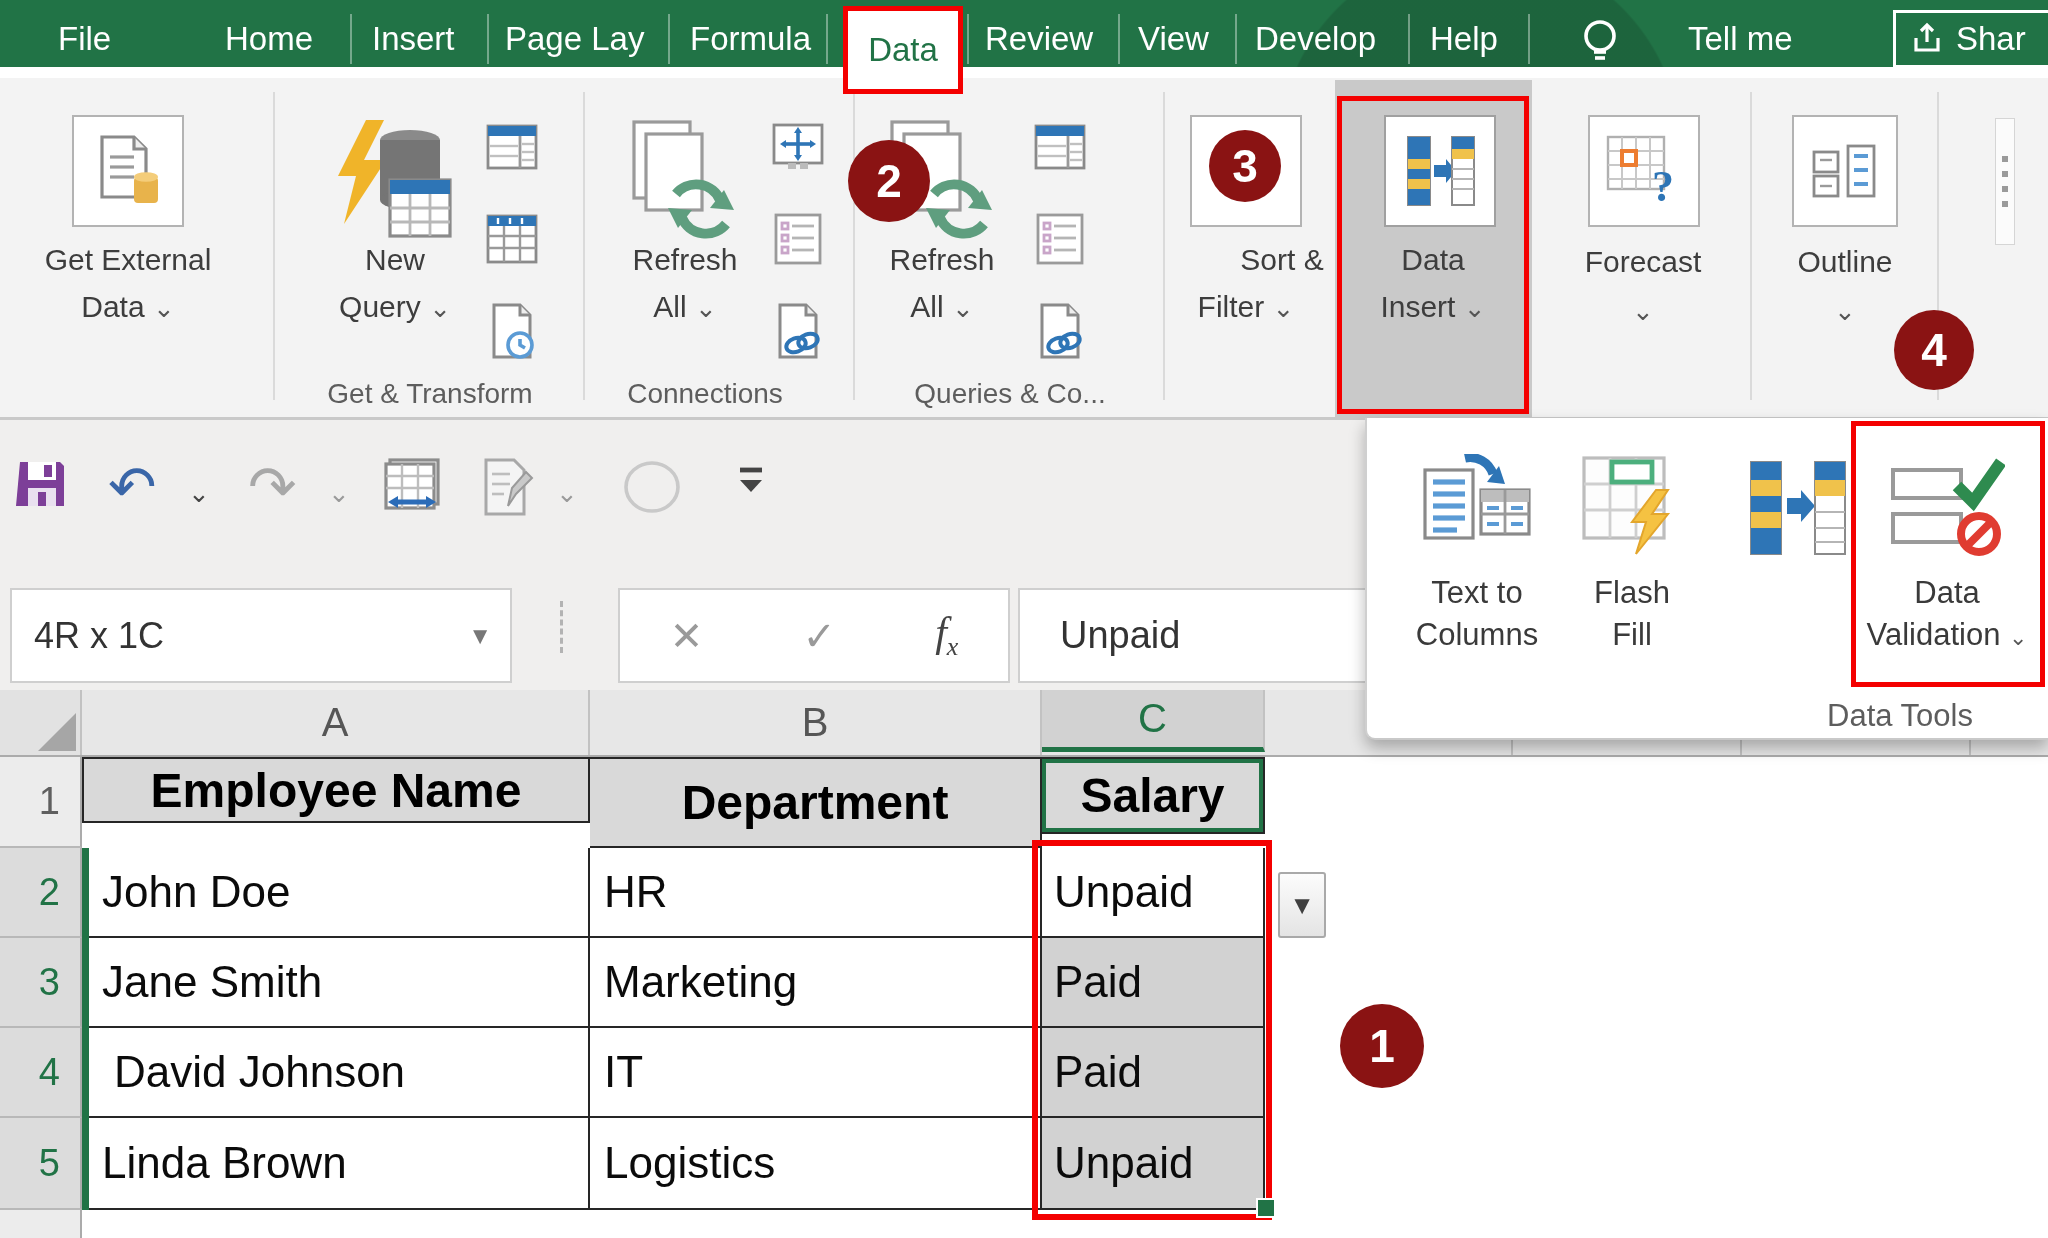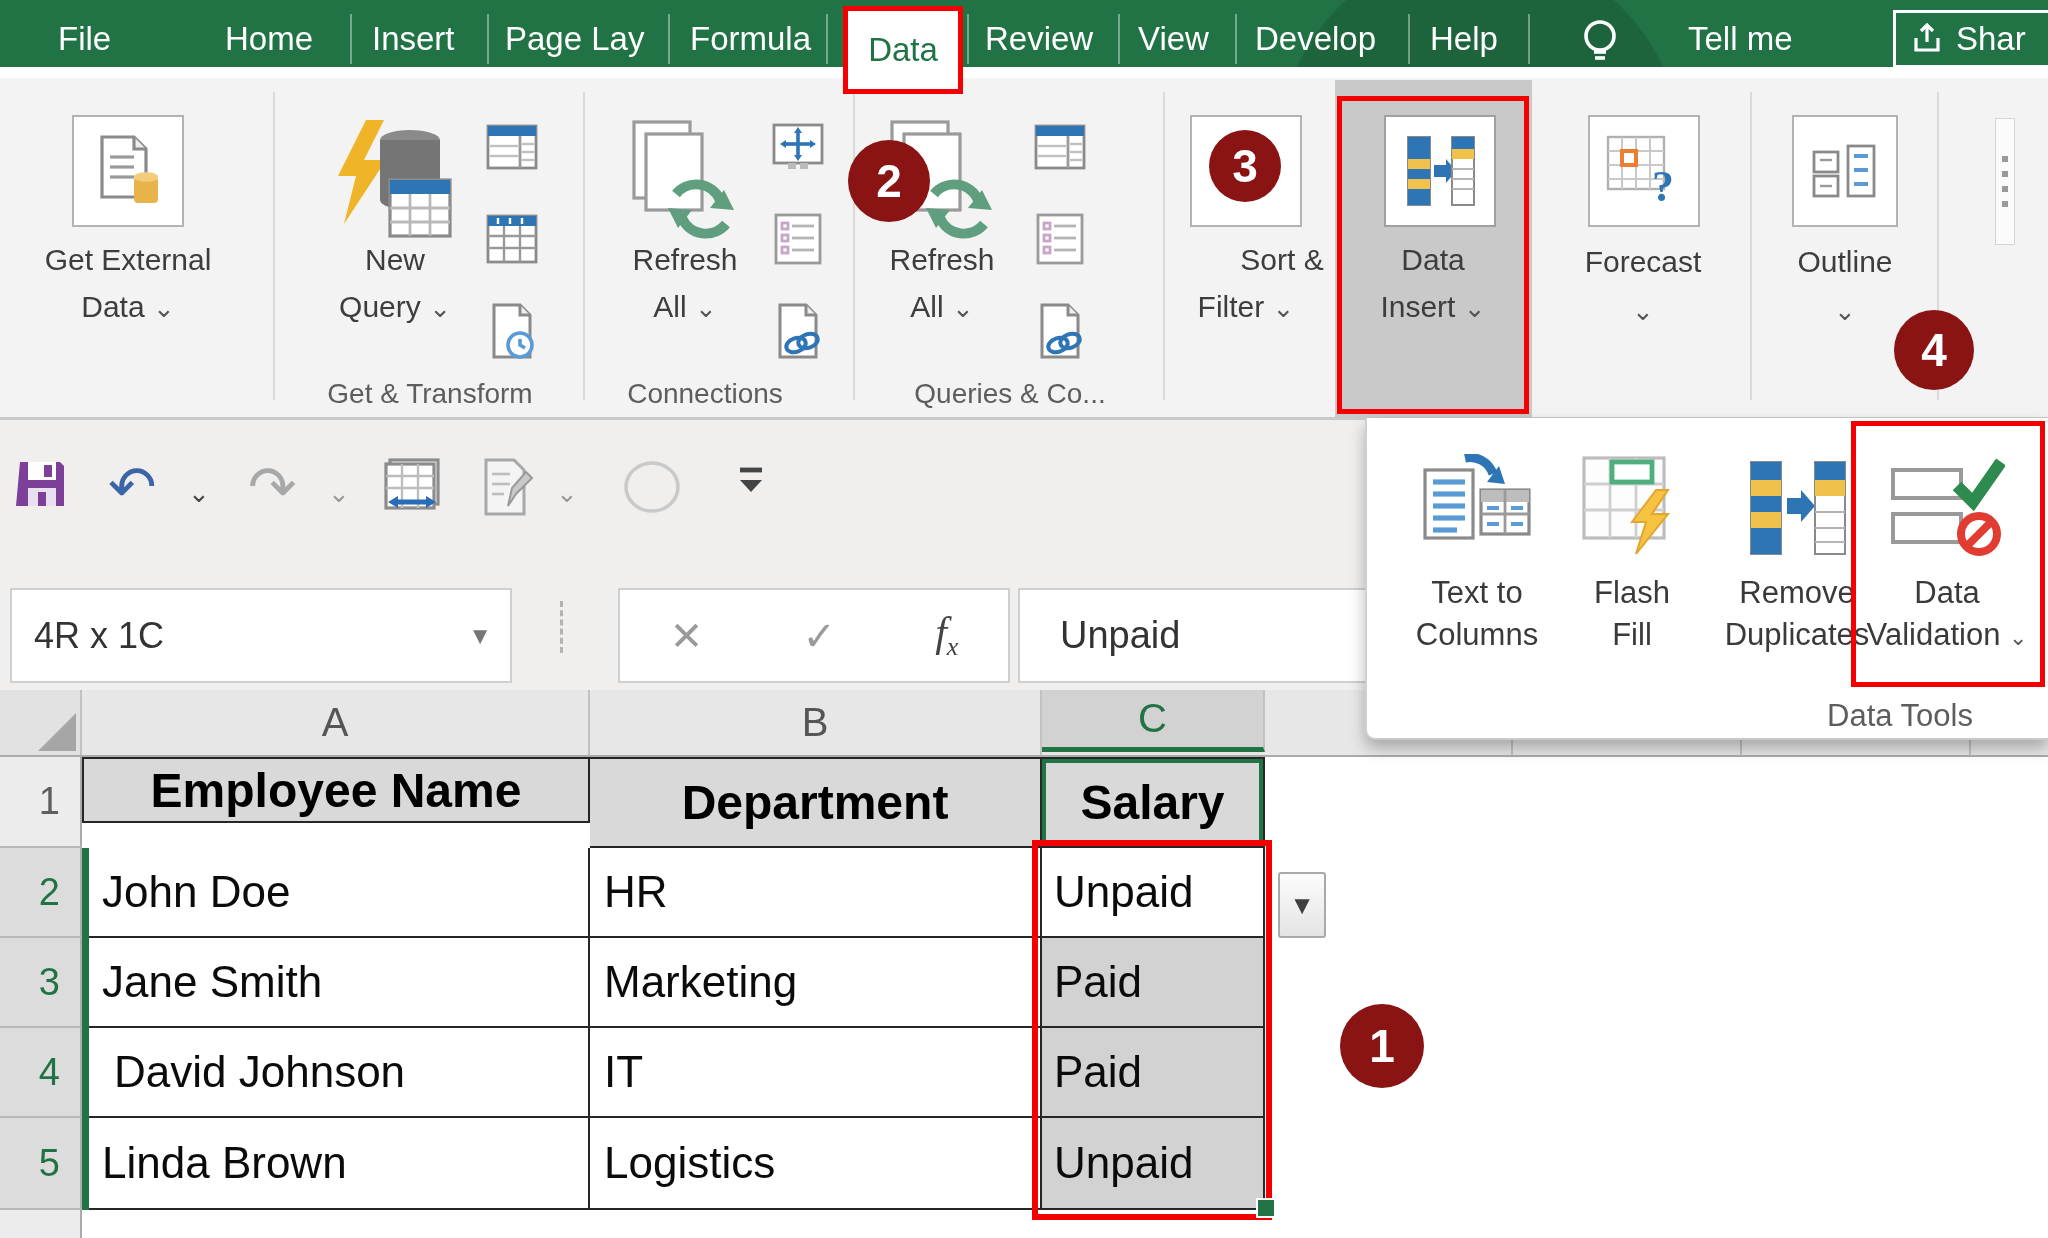--- a/index.html
+++ b/index.html
@@ -493,21 +493,21 @@
           <span>C</span>
         </div>
       <div class="colseg" style="left:1265px;width:248px"></div>
       <div class="colseg" style="left:1513px;width:229px"></div>
       <div class="colseg" style="left:1742px;width:229px"></div>
       <div class="colseg" style="left:1971px;width:77px;border-right:none"></div>
     </div>
     <div id="grid">
         <div class="cell hdr" style="left: 82px; top: 67px; width: 508px; height: 66px; border-left: 2px solid rgb(38, 38, 38);">Employee Name</div>
         <div class="cell hdr" style="left: 590px; top: 67px; width: 452px; height: 91px;">Department</div>
-        <div class="cell hdr" style="left: 1042px; top: 67px; width: 223px; height: 91px; box-shadow: rgb(33, 115, 70) 0px 0px 0px 4px inset;">Salary</div>
+        <div class="cell hdr" style="left: 1042px; top: 67px; width: 223px; height: 77px; box-shadow: rgb(33, 115, 70) 0px 0px 0px 4px inset;">Salary</div>
         <div class="cell" style="left: 82px; top: 158px; width: 508px; height: 90px; padding-left: 18px; border-left: 2px solid rgb(38, 38, 38);">John Doe</div>
         <div class="cell" style="left: 590px; top: 158px; width: 452px; height: 90px; padding-left: 14px;">HR</div>
         <div class="cell" style="left: 1042px; top: 158px; width: 223px; height: 90px; padding-left: 12px;">Unpaid</div>
         <div class="cell" style="left: 82px; top: 248px; width: 508px; height: 90px; padding-left: 18px; border-left: 2px solid rgb(38, 38, 38);">Jane Smith</div>
         <div class="cell" style="left: 590px; top: 248px; width: 452px; height: 90px; padding-left: 14px;">Marketing</div>
         <div class="cell" style="left: 1042px; top: 248px; width: 223px; height: 90px; padding-left: 12px; background: rgb(210, 210, 210);">Paid</div>
         <div class="cell" style="left: 82px; top: 338px; width: 508px; height: 90px; padding-left: 30px; border-left: 2px solid rgb(38, 38, 38);">David Johnson</div>
         <div class="cell" style="left: 590px; top: 338px; width: 452px; height: 90px; padding-left: 14px;">IT</div>
         <div class="cell" style="left: 1042px; top: 338px; width: 223px; height: 90px; padding-left: 12px; background: rgb(210, 210, 210);">Paid</div>
         <div class="cell" style="left: 82px; top: 428px; width: 508px; height: 92px; padding-left: 18px; border-left: 2px solid rgb(38, 38, 38);">Linda Brown</div>
@@ -600,24 +600,20 @@
           <rect x="36" y="2" width="15" height="9" fill="#2e75b6"></rect>
               <rect x="36" y="11" width="15" height="8" fill="#f0c24b"></rect>
           <g stroke="#b5b5b5" stroke-width="1">
                 <line x1="36" y1="27" x2="51" y2="27"></line>
                 <line x1="36" y1="35" x2="51" y2="35"></line>
                 <line x1="36" y1="42" x2="51" y2="42"></line>
               </g>
             </g>
         </svg>
       </div>
-      <div class="plab">
-        <div>Remove</div>
-          <div>Duplicates</div>
-      </div>
     </div>
     <div class="pitem" style="left:485px;width:190px">
       <div class="pic">
         <svg width="116" height="104" viewBox="0 0 58 52">
           <rect x="2" y="8" width="34" height="14" fill="#fff" stroke="#9a9a9a" stroke-width="2"></rect>
           <rect x="2" y="30" width="34" height="14" fill="#fff" stroke="#9a9a9a" stroke-width="2"></rect>
           <path d="M34 16 L42 24 L56 4" fill="none" stroke="#2e8b4f" stroke-width="6"></path>
           <circle cx="45" cy="40" r="9" fill="none" stroke="#e03c31" stroke-width="4"></circle>
           <line x1="39" y1="46" x2="51" y2="34" stroke="#e03c31" stroke-width="4"></line>
         </svg>

